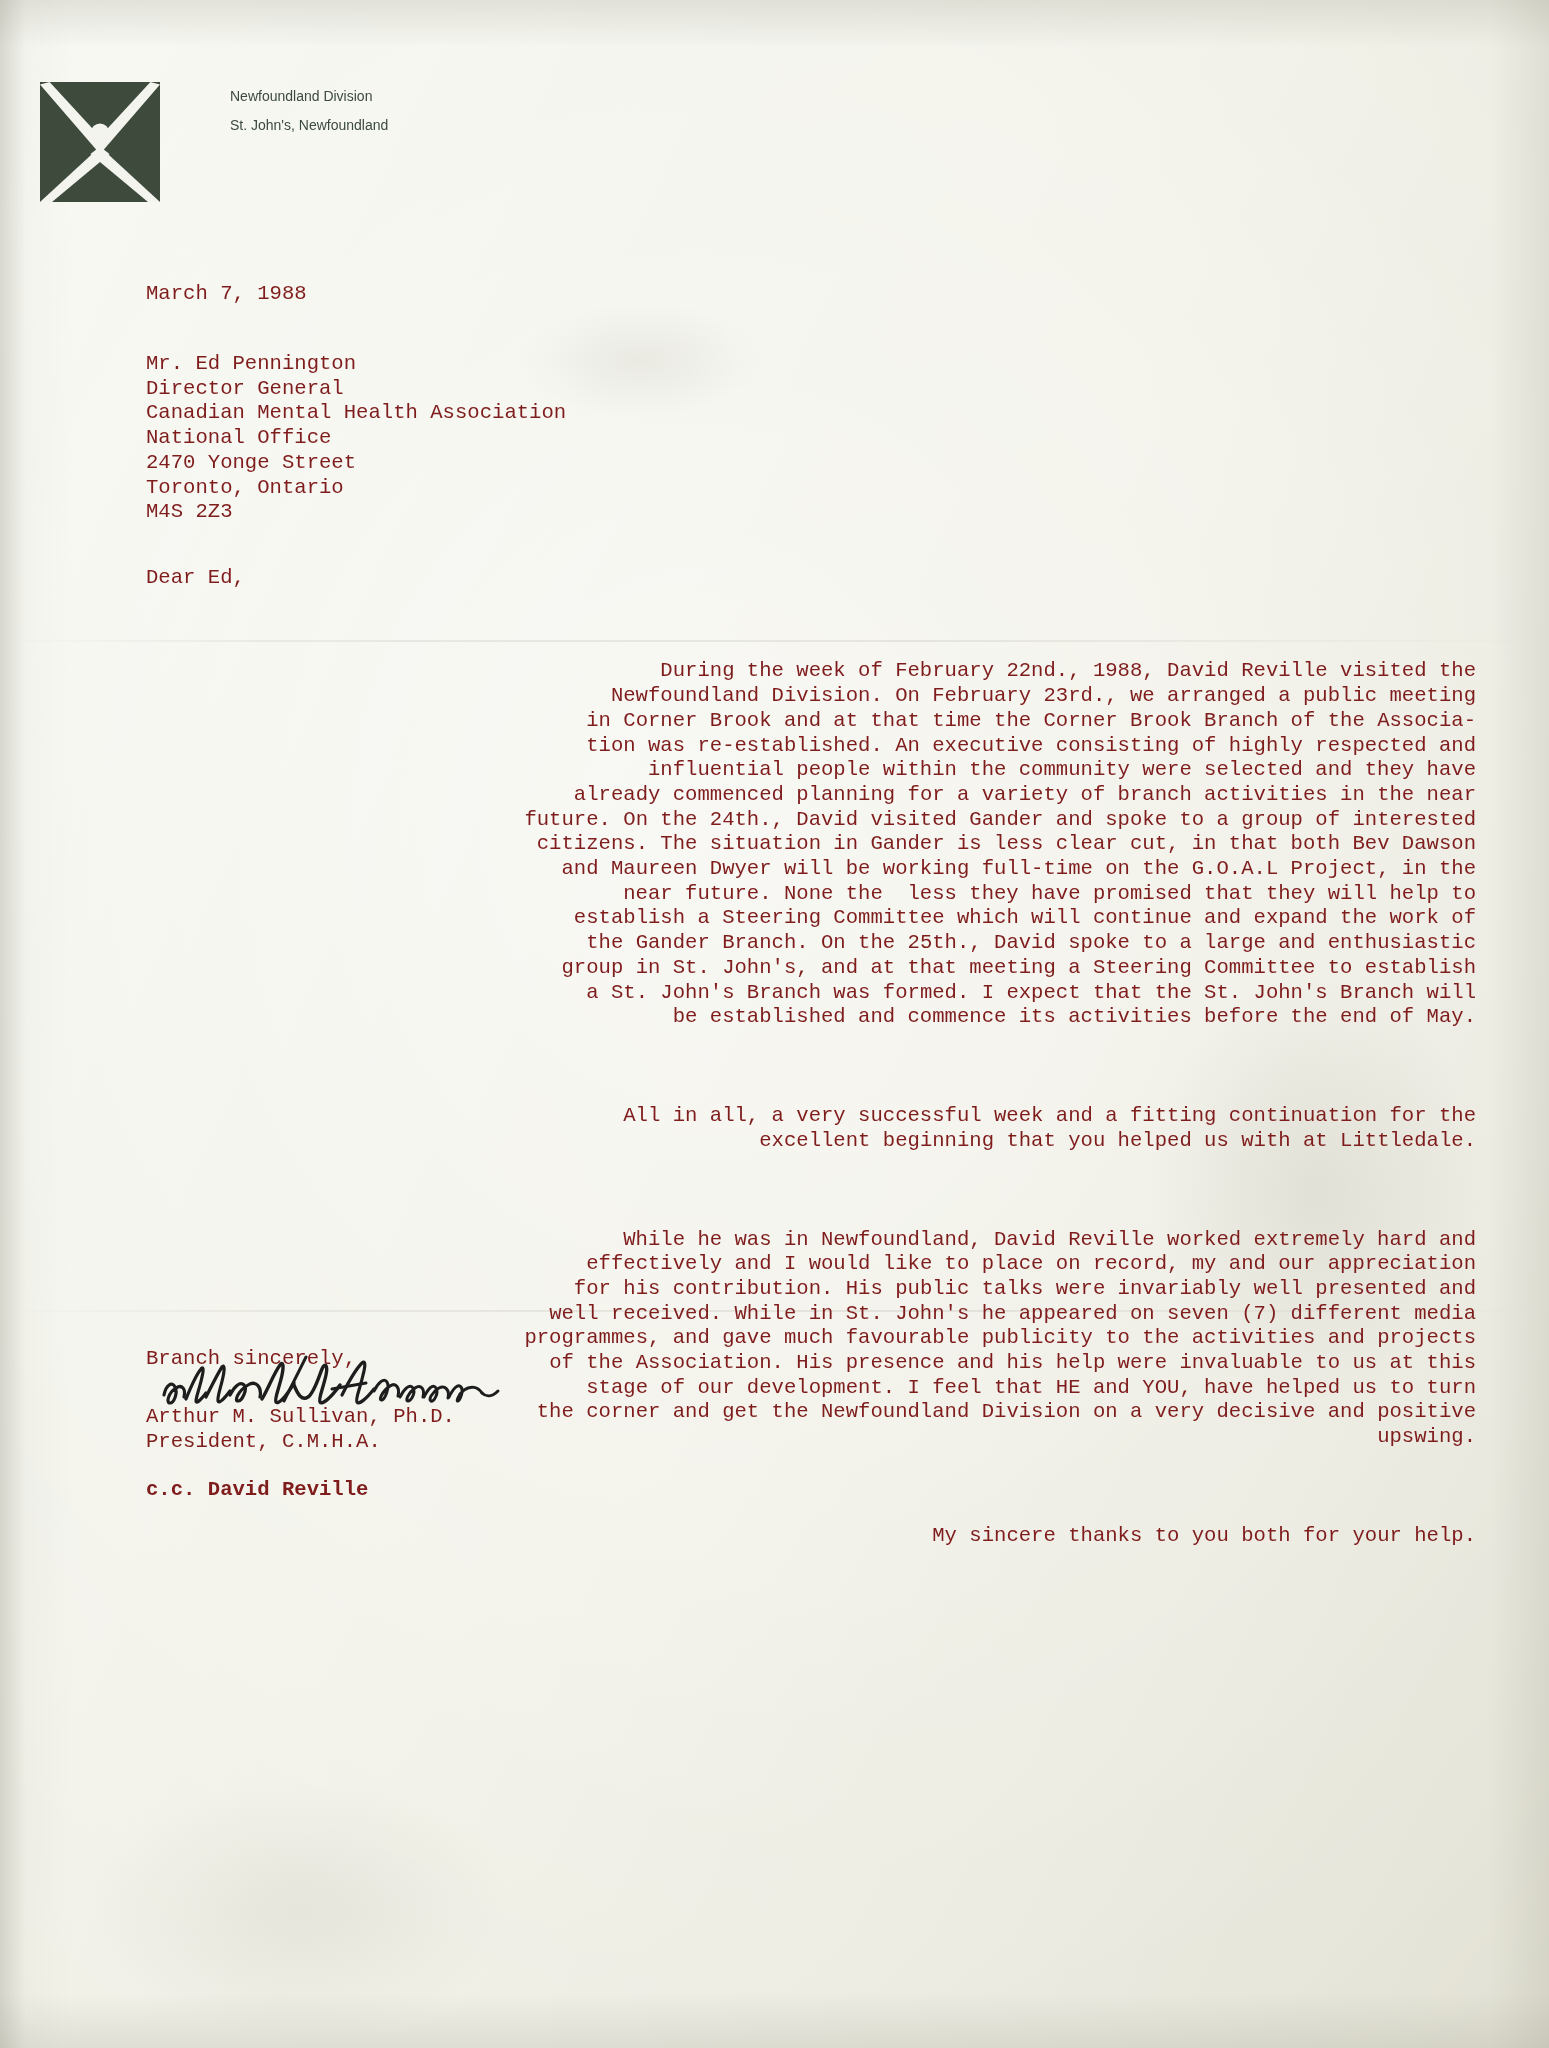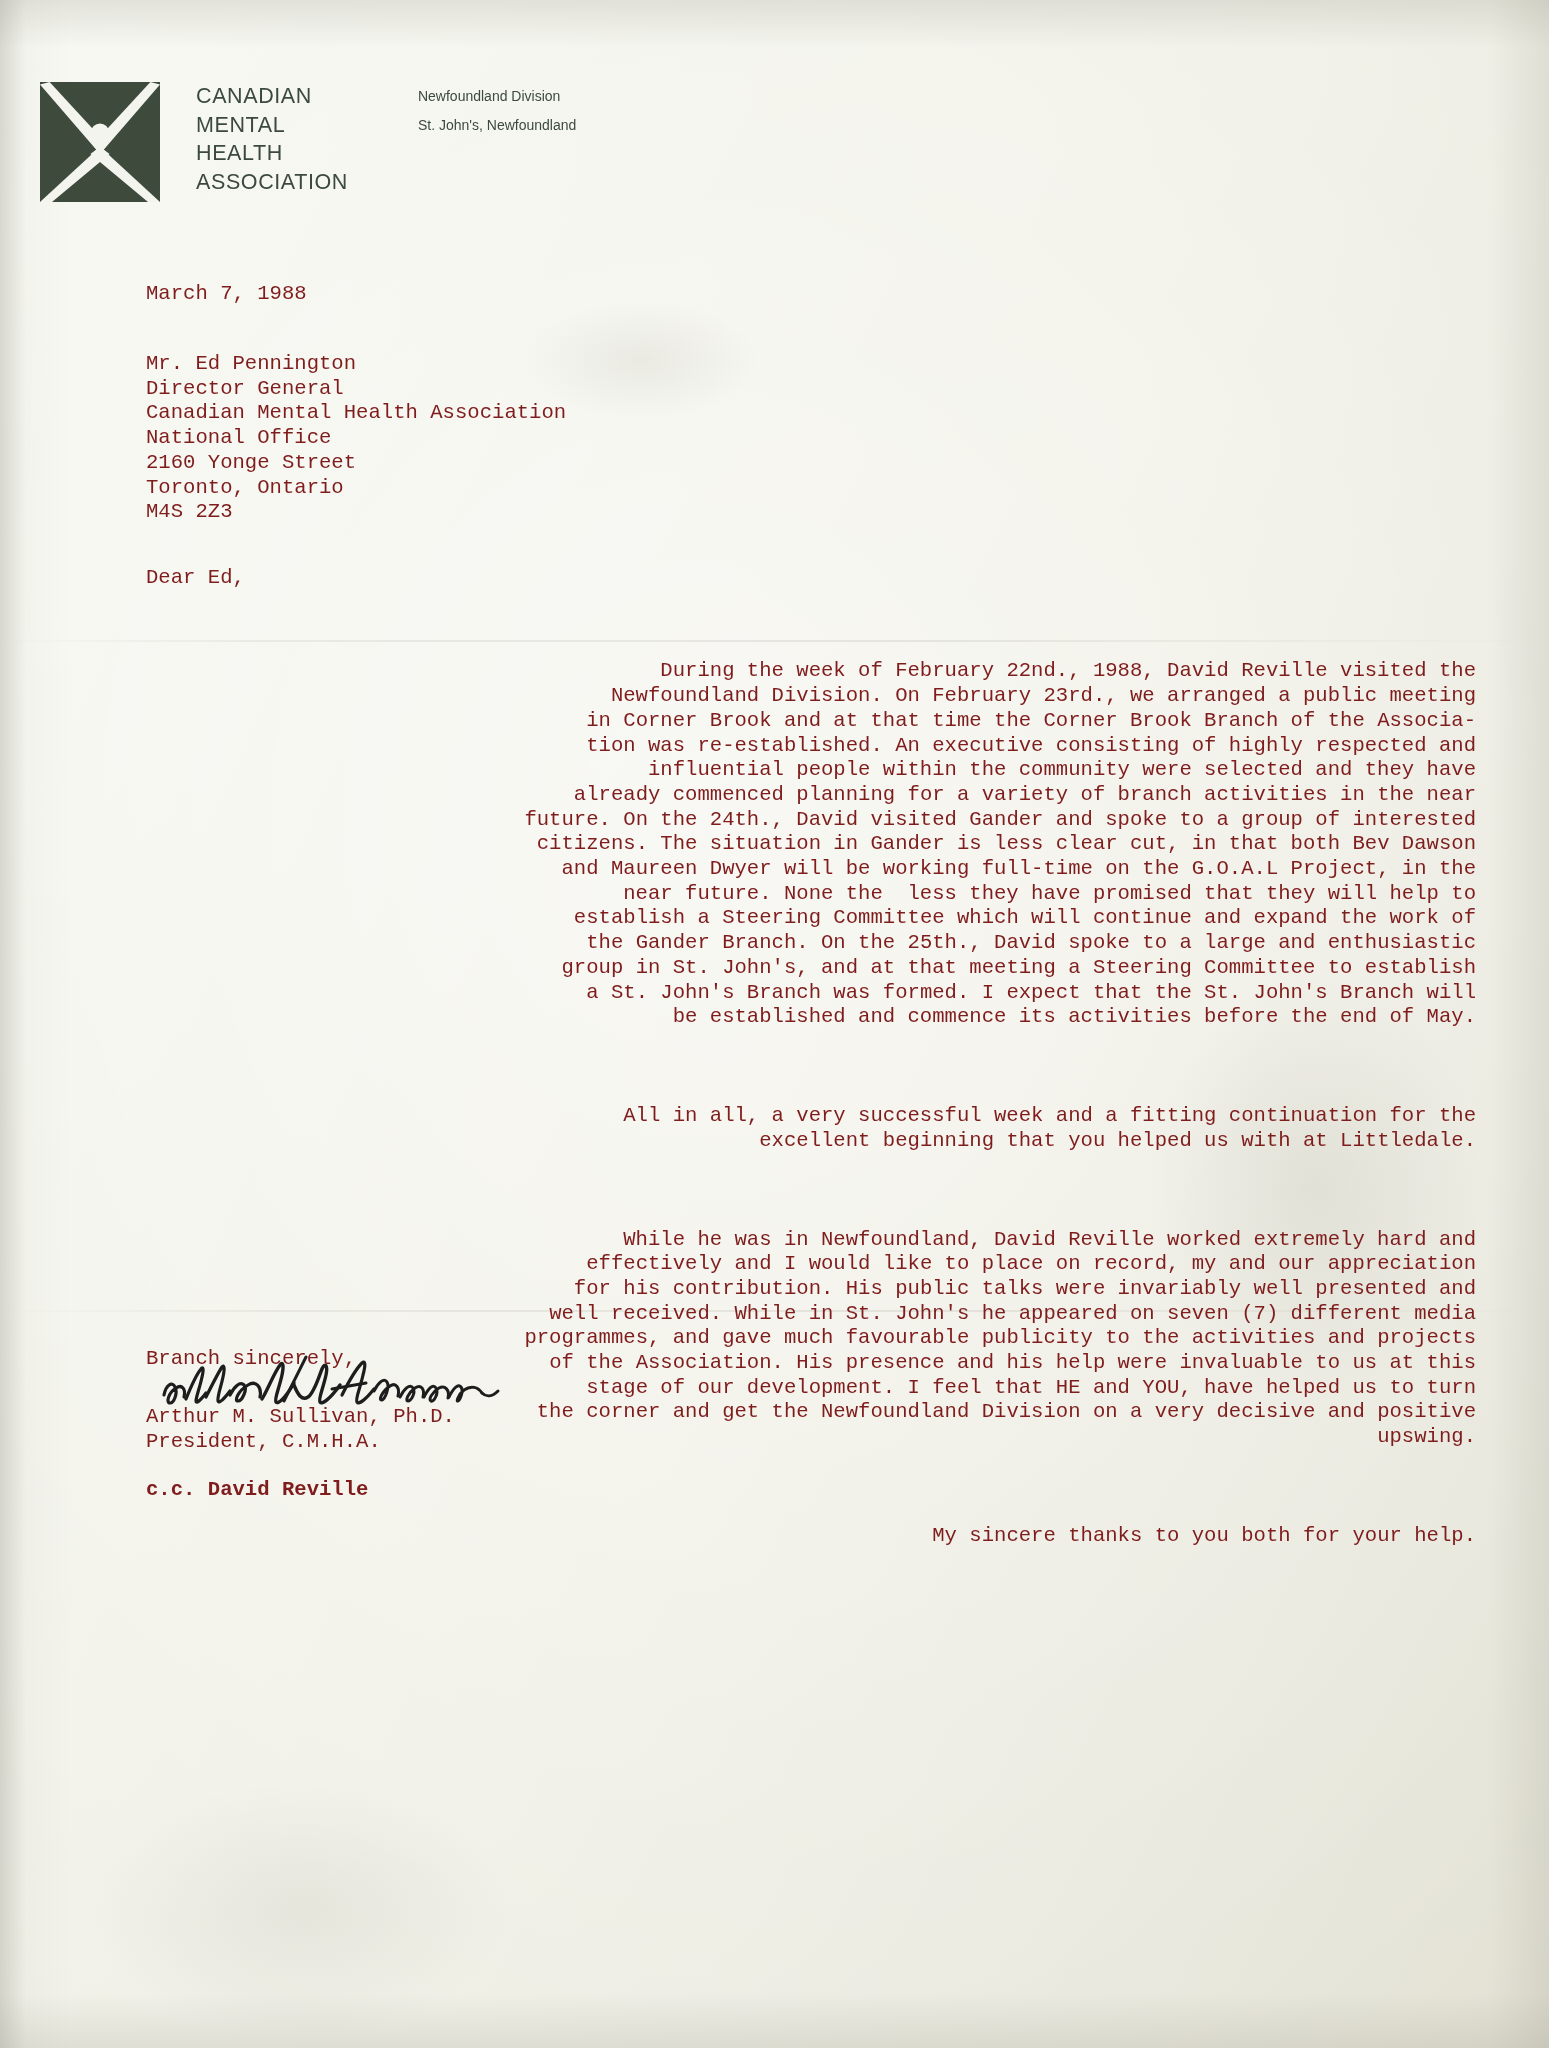--- a/index.html
+++ b/index.html
@@ -177,40 +177,34 @@
           <polygon points="100,2 92,0 44,52 50,60"></polygon>
 
           <polygon points="50,54 58,60 10,100 0,100"></polygon>
 
           <polygon points="50,54 42,60 90,100 100,100"></polygon>
 
           <circle cx="50" cy="42" r="7.5"></circle>
         </g>
       </svg>
 
-      <div class="org-name">
-        <div>CANADIAN</div>
-        <div>MENTAL</div>
-        <div>HEALTH</div>
-        <div>ASSOCIATION</div>
-      </div>
 
       <div class="org-address">
         <div>Newfoundland Division</div>
         <div>St. John's, Newfoundland</div>
       </div>
     </div>
 
     <div class="typed date-line">March 7, 1988</div>
 
     <div class="typed recipient">Mr. Ed Pennington
 Director General
 Canadian Mental Health Association
 National Office
-2160 Yonge Street
+2470 Yonge Street
 Toronto, Ontario
 M4S 2Z3</div>
 
     <div class="typed salutation">Dear Ed,</div>
 
     <div class="typed body-block">
       <p>During the week of February 22nd., 1988, David Reville visited the
 Newfoundland Division. On February 23rd., we arranged a public meeting
 in Corner Brook and at that time the Corner Brook Branch of the Associa-
 tion was re-established. An executive consisting of highly respected and

